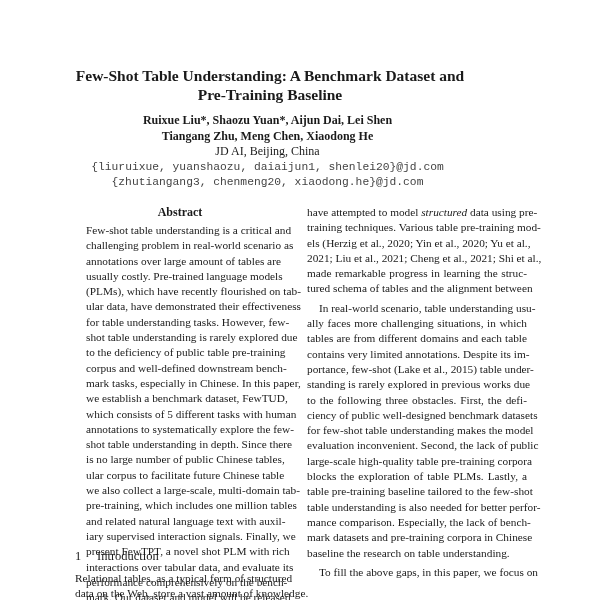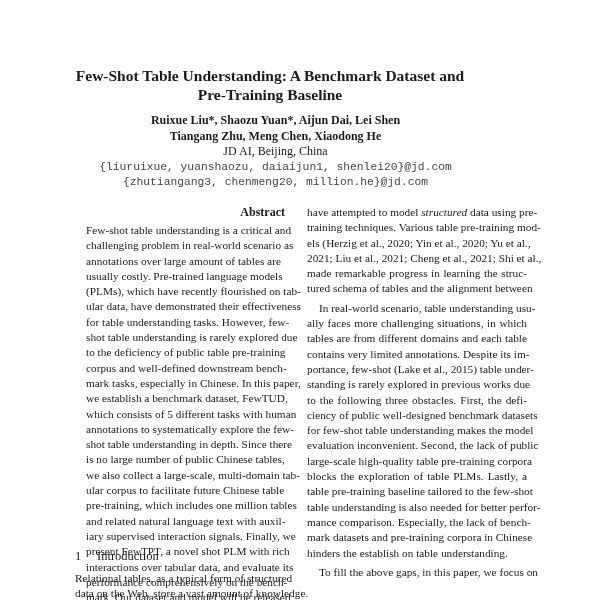--- a/index.html
+++ b/index.html
@@ -1,50 +1,50 @@
 <!DOCTYPE html>
 <html><head>
 <meta charset="utf-8">
 <style>
   html, body { margin: 0; padding: 0; background: #ffffff; }
   body { width: 600px; height: 600px; overflow: hidden; position: relative;
          font-family: "Liberation Serif", "DejaVu Serif", serif; color: #1a1a1a; }
   .title { position: absolute; top: 66px; left: 0; width: 540px; text-align: center;
            font-weight: bold; font-size: 15.5px; line-height: 19px; }
-  .authors { position: absolute; top: 113px; left: 8px; width: 535px; text-align: center;
+  .authors { position: absolute; top: 113px; left: 0; width: 535px; text-align: center;
              font-size: 12px; line-height: 15.5px; }
   .authors .names { font-weight: bold; }
   .authors .mono { font-family: "Liberation Mono", "DejaVu Sans Mono", monospace;
                    font-size: 11.3px; color: #444; }
   .col { position: absolute; font-size: 11.3px; line-height: 15.3px; text-align: justify; }
   .left { left: 75px; width: 210px; }
   .leftabs { left: 86px; width: 190px; }
   .right { left: 307px; width: 220px; }
-  .abs-title { position: absolute; top: 205px; left: 75px; width: 210px; text-align: right;
+  .abs-title { position: absolute; top: 205px; left: 75px; width: 210px; text-align: center;
                font-weight: bold; font-size: 12px; }
   .sec { position: absolute; top: 549px; left: 75px; font-weight: normal; font-size: 12.5px; }
   .sec .num { display: inline-block; width: 22px; }
   .line { display: block; text-align: justify; text-align-last: justify; white-space: nowrap; }
   .line.last { text-align-last: left; }
   em { font-style: italic; }
 </style>
 </head>
 <body>
 
 <div class="title">
   <div>Few-Shot Table Understanding: A Benchmark Dataset and</div>
   <div>Pre-Training Baseline</div>
 </div>
 
 <div class="authors">
   <div class="names">Ruixue Liu*, Shaozu Yuan*, Aijun Dai, Lei Shen</div>
   <div class="names">Tiangang Zhu, Meng Chen, Xiaodong He</div>
   <div>JD AI, Beijing, China</div>
   <div class="mono">{liuruixue, yuanshaozu, daiaijun1, shenlei20}@jd.com</div>
-  <div class="mono">{zhutiangang3, chenmeng20, million.he}@jd.com</div>
+  <div class="mono">{zhutiangang3, chenmeng20, xiaodong.he}@jd.com</div>
 </div>
 
 <div class="abs-title">Abstract</div>
 
 <div class="col leftabs" style="top:223px;" id="abs">
     <span class="line">Few-shot table understanding is a critical and</span>
     <span class="line">challenging problem in real-world scenario as</span>
     <span class="line">annotations over large amount of tables are</span>
     <span class="line">usually costly.  Pre-trained language models</span>
     <span class="line">(PLMs), which have recently flourished on tab-</span>
@@ -52,22 +52,22 @@
     <span class="line">for table understanding tasks. However, few-</span>
     <span class="line">shot table understanding is rarely explored due</span>
     <span class="line">to the deficiency of public table pre-training</span>
     <span class="line">corpus and well-defined downstream bench-</span>
     <span class="line">mark tasks, especially in Chinese. In this paper,</span>
     <span class="line">we establish a benchmark dataset, FewTUD,</span>
     <span class="line">which consists of 5 different tasks with human</span>
     <span class="line">annotations to systematically explore the few-</span>
     <span class="line">shot table understanding in depth. Since there</span>
     <span class="line">is no large number of public Chinese tables,</span>
+    <span class="line">ular corpus to facilitate future Chinese table</span>
     <span class="line">we also collect a large-scale, multi-domain tab-</span>
-    <span class="line">ular corpus to facilitate future Chinese table</span>
     <span class="line">pre-training, which includes one million tables</span>
     <span class="line">and related natural language text with auxil-</span>
     <span class="line">iary supervised interaction signals. Finally, we</span>
     <span class="line">present FewTPT, a novel shot PLM with rich</span>
     <span class="line">interactions over tabular data, and evaluate its</span>
     <span class="line">performance comprehensively on the bench-</span>
     <span class="line">mark. Our dataset and model will be released</span>
   </div>
 
 <div class="sec">
@@ -98,18 +98,18 @@
       <span class="line">to the following three obstacles.  First, the defi-</span>
       <span class="line">ciency of public well-designed benchmark datasets</span>
       <span class="line">for few-shot table understanding makes the model</span>
       <span class="line">evaluation inconvenient. Second, the lack of public</span>
       <span class="line">large-scale high-quality table pre-training corpora</span>
       <span class="line">blocks the exploration of table PLMs.  Lastly, a</span>
       <span class="line">table pre-training baseline tailored to the few-shot</span>
       <span class="line">table understanding is also needed for better perfor-</span>
       <span class="line">mance comparison. Especially, the lack of bench-</span>
       <span class="line">mark datasets and pre-training corpora in Chinese</span>
-      <span class="line last">hinders the establish on table understanding.</span>
+      <span class="line last">baseline the research on table understanding.</span>
     </div>
   <div id="p3" style="margin-top:4px;">
       <span class="line" style="padding-left: 12px;">To fill the above gaps, in this paper, we focus on</span>
     </div>
 </div>
 
 </body></html>

